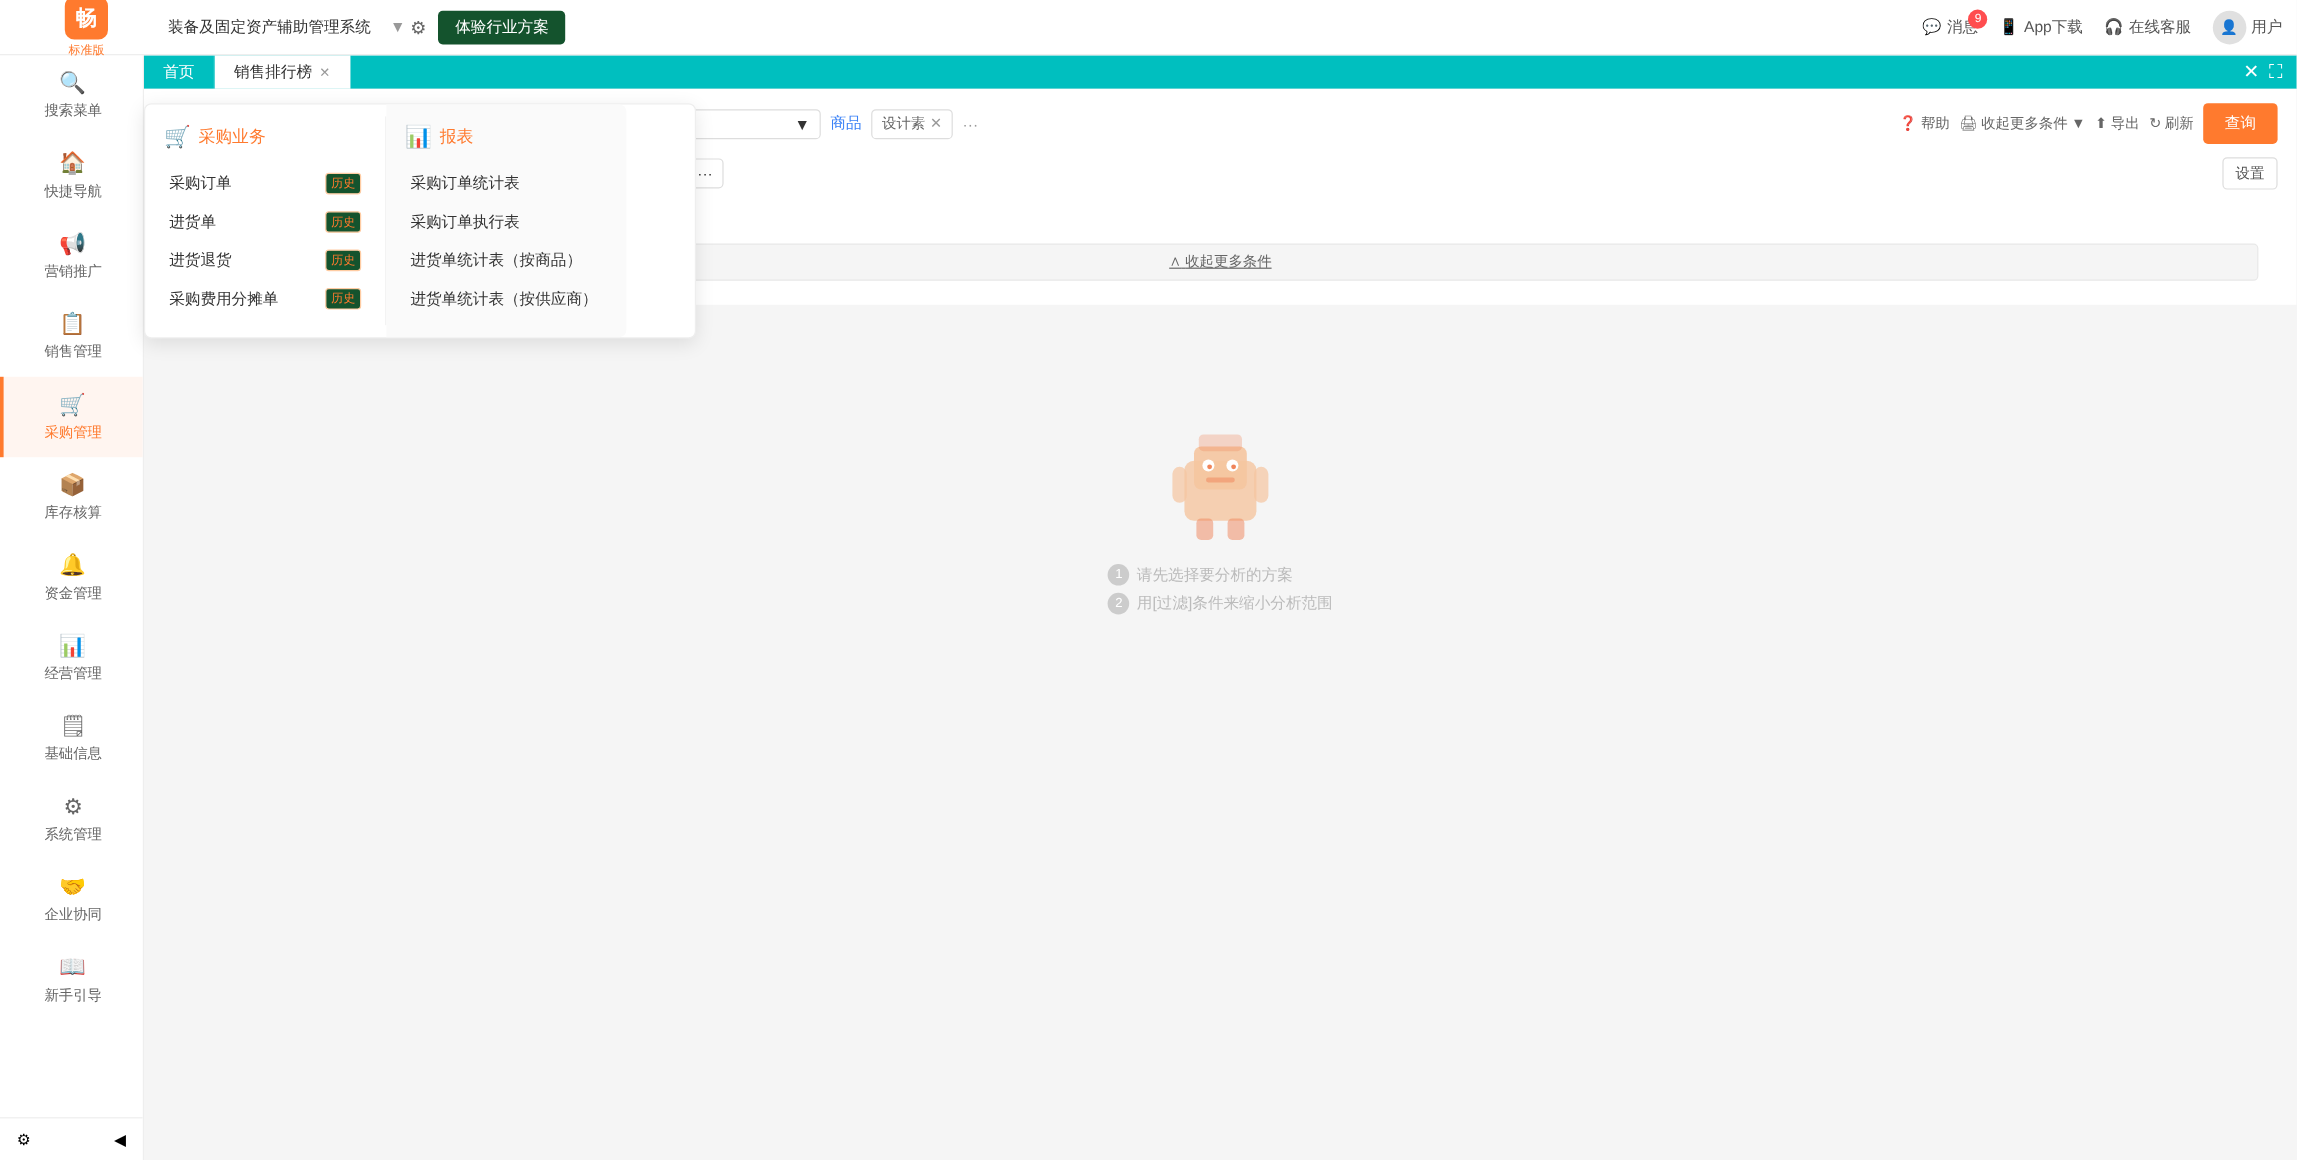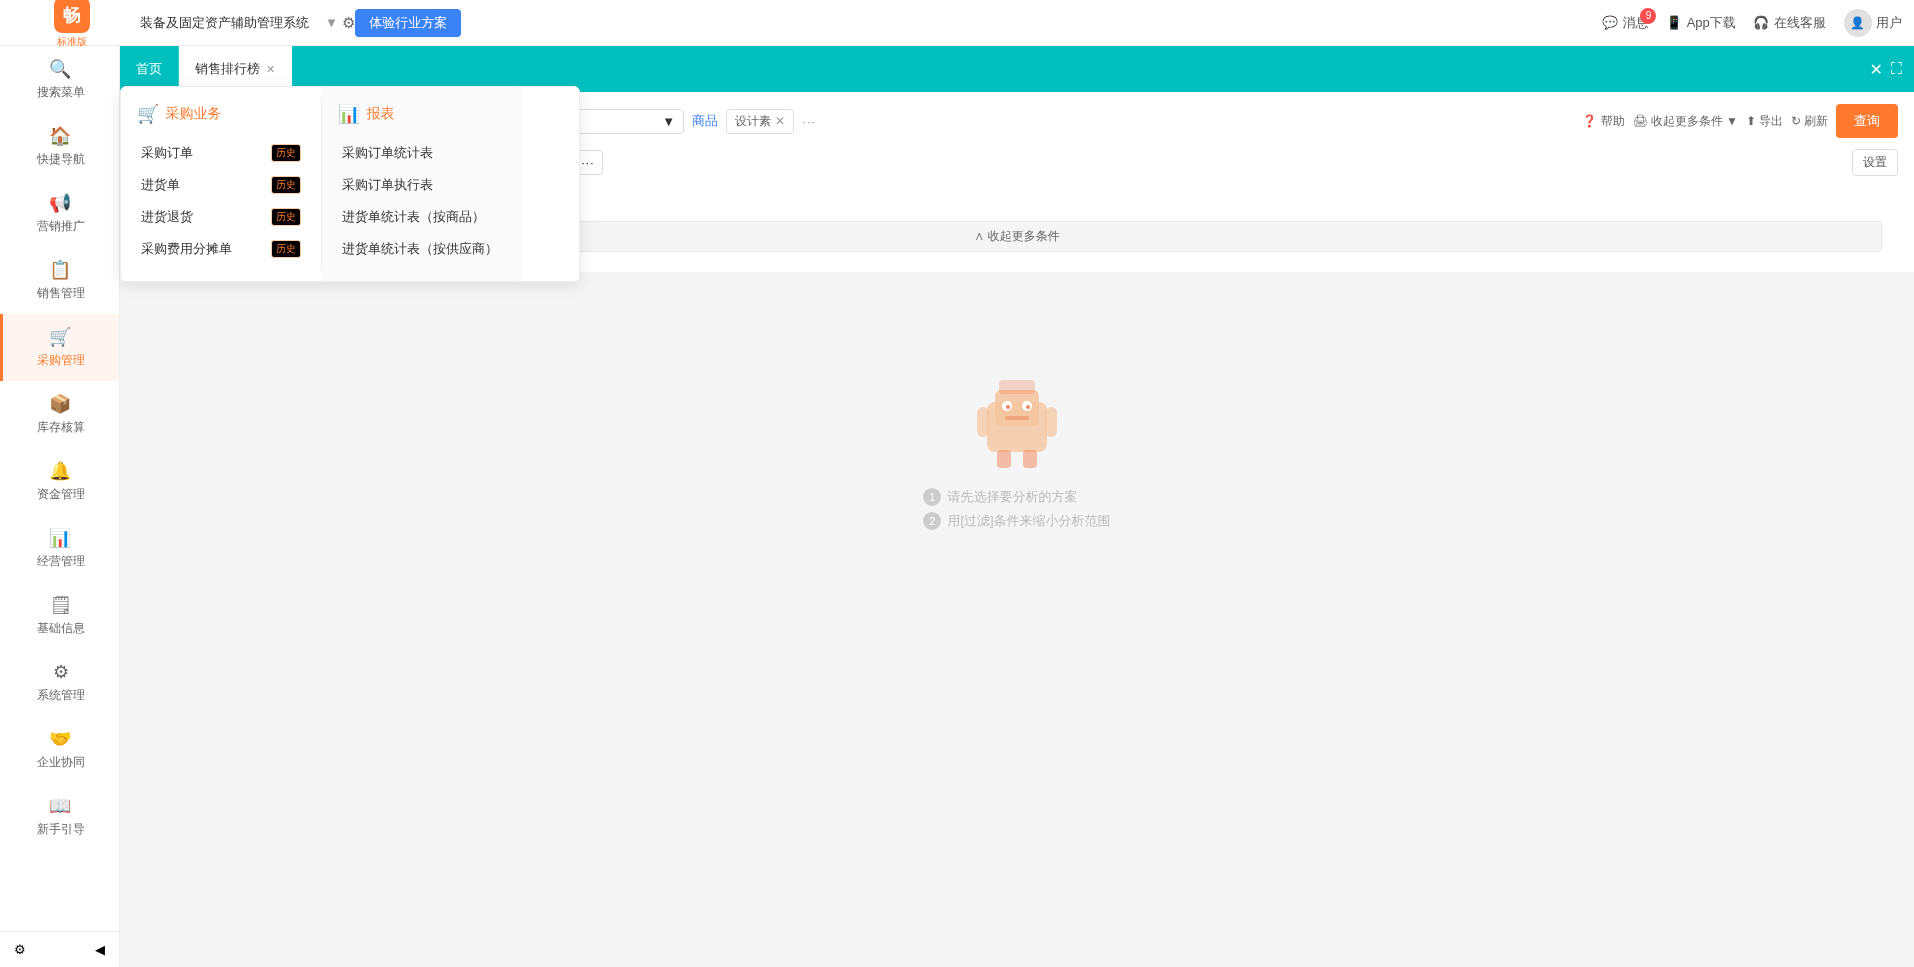--- a/index.html
+++ b/index.html
@@ -32,22 +32,23 @@
       color: white; font-size: 18px; font-weight: bold;
     }
     .logo-text { font-size: 10px; color: #ff7a2e; margin-top: 2px; }
     .system-title {
       display: flex; align-items: center; gap: 16px;
       color: #333; font-size: 13px; margin-left: 8px;
     }
     .system-title .arrow { color: #999; cursor: pointer; }
     .gear-btn { color: #666; cursor: pointer; font-size: 15px; margin-left: 4px; }
     .trial-btn {
-      background: #3b82f6; color: white; border: none;
+      background: #14532d; color: white; border: none;
       padding: 5px 14px; border-radius: 4px; cursor: pointer; font-size: 13px;
+      margin-left: 10px;
     }
     .top-right {
       margin-left: auto; display: flex; align-items: center; gap: 18px;
     }
     .top-right-item {
       display: flex; align-items: center; gap: 4px; color: #555; cursor: pointer; font-size: 13px;
     }
     .badge {
       background: #ff4d4f; color: white; border-radius: 50%;
       width: 16px; height: 16px; font-size: 10px;
@@ -79,21 +80,21 @@
     .sidebar-bottom {
       margin-top: auto; display: flex; align-items: center; justify-content: space-between;
       padding: 10px 14px; border-top: 1px solid #eee;
     }
 
     
     .main { flex: 1; display: flex; flex-direction: column; overflow: hidden; }
 
     
     .tab-bar {
-      height: 46px; background: #00bfbf;
+      height: 28px; background: #00bfbf;
       display: flex; align-items: stretch;
     }
     .tab-item {
       display: flex; align-items: center; padding: 0 16px; cursor: pointer;
       color: rgba(255,255,255,0.8); font-size: 13px; gap: 6px;
       border-right: 1px solid rgba(255,255,255,0.2);
     }
     .tab-item.active { background: white; color: #333; }
     .tab-close { color: #999; font-size: 11px; cursor: pointer; }
     .tab-home { color: white; background: transparent; }
@@ -126,20 +127,21 @@
     .filter-tag .remove { cursor: pointer; color: #999; }
     .toolbar-right { margin-left: auto; display: flex; align-items: center; gap: 8px; }
     .btn-orange { background: #ff7a2e; color: white; border: none; padding: 8px 18px; border-radius: 4px; cursor: pointer; font-size: 13px; }
     .btn-small { background: white; color: #555; border: 1px solid #ddd; padding: 4px 10px; border-radius: 4px; cursor: pointer; font-size: 12px; }
     .toolbar-action { color: #666; cursor: pointer; font-size: 12px; display: flex; align-items: center; gap: 3px; }
     .ellipsis-btn { color: #999; cursor: pointer; }
     .collapse-bar {
       background: #f5f5f5; border: 1px solid #e8e8e8; border-radius: 4px;
       text-align: center; padding: 6px; cursor: pointer; color: #666; font-size: 12px;
       margin: 8px 16px;
+      text-decoration: underline;
     }
 
     
     .empty-state {
       display: flex; flex-direction: column; align-items: center; justify-content: center;
       padding: 80px 0; color: #bbb; font-size: 13px;
     }
     .empty-robot {
       width: 120px; height: 120px; margin-bottom: 16px; position: relative;
     }
@@ -157,21 +159,21 @@
       display: flex; align-items: center; gap: 6px; margin-bottom: 12px;
       color: #ff7a2e; font-size: 14px; font-weight: 500;
     }
     .menu-header-icon { font-size: 18px; }
     .menu-item {
       display: flex; align-items: flex-start; justify-content: space-between;
       padding: 7px 4px; cursor: pointer; color: #333; font-size: 13px;
       border-radius: 4px;
     }
     .hist-badge {
-      background: #000000; color: #ff7a2e; border: 1px solid #ffcca3;
+      background: #14532d; color: #ff7a2e; border: 1px solid #ffcca3;
       border-radius: 3px; font-size: 10px; padding: 1px 4px; margin-left: 4px;
     }
     .menu-section-right { background: #fafafa; border-radius: 0 6px 6px 0; }
 
     
     .avatar-circle {
       width: 28px; height: 28px; border-radius: 50%;
       background: #e0e0e0; display: flex; align-items: center; justify-content: center;
       font-size: 12px; color: #666;
     }

